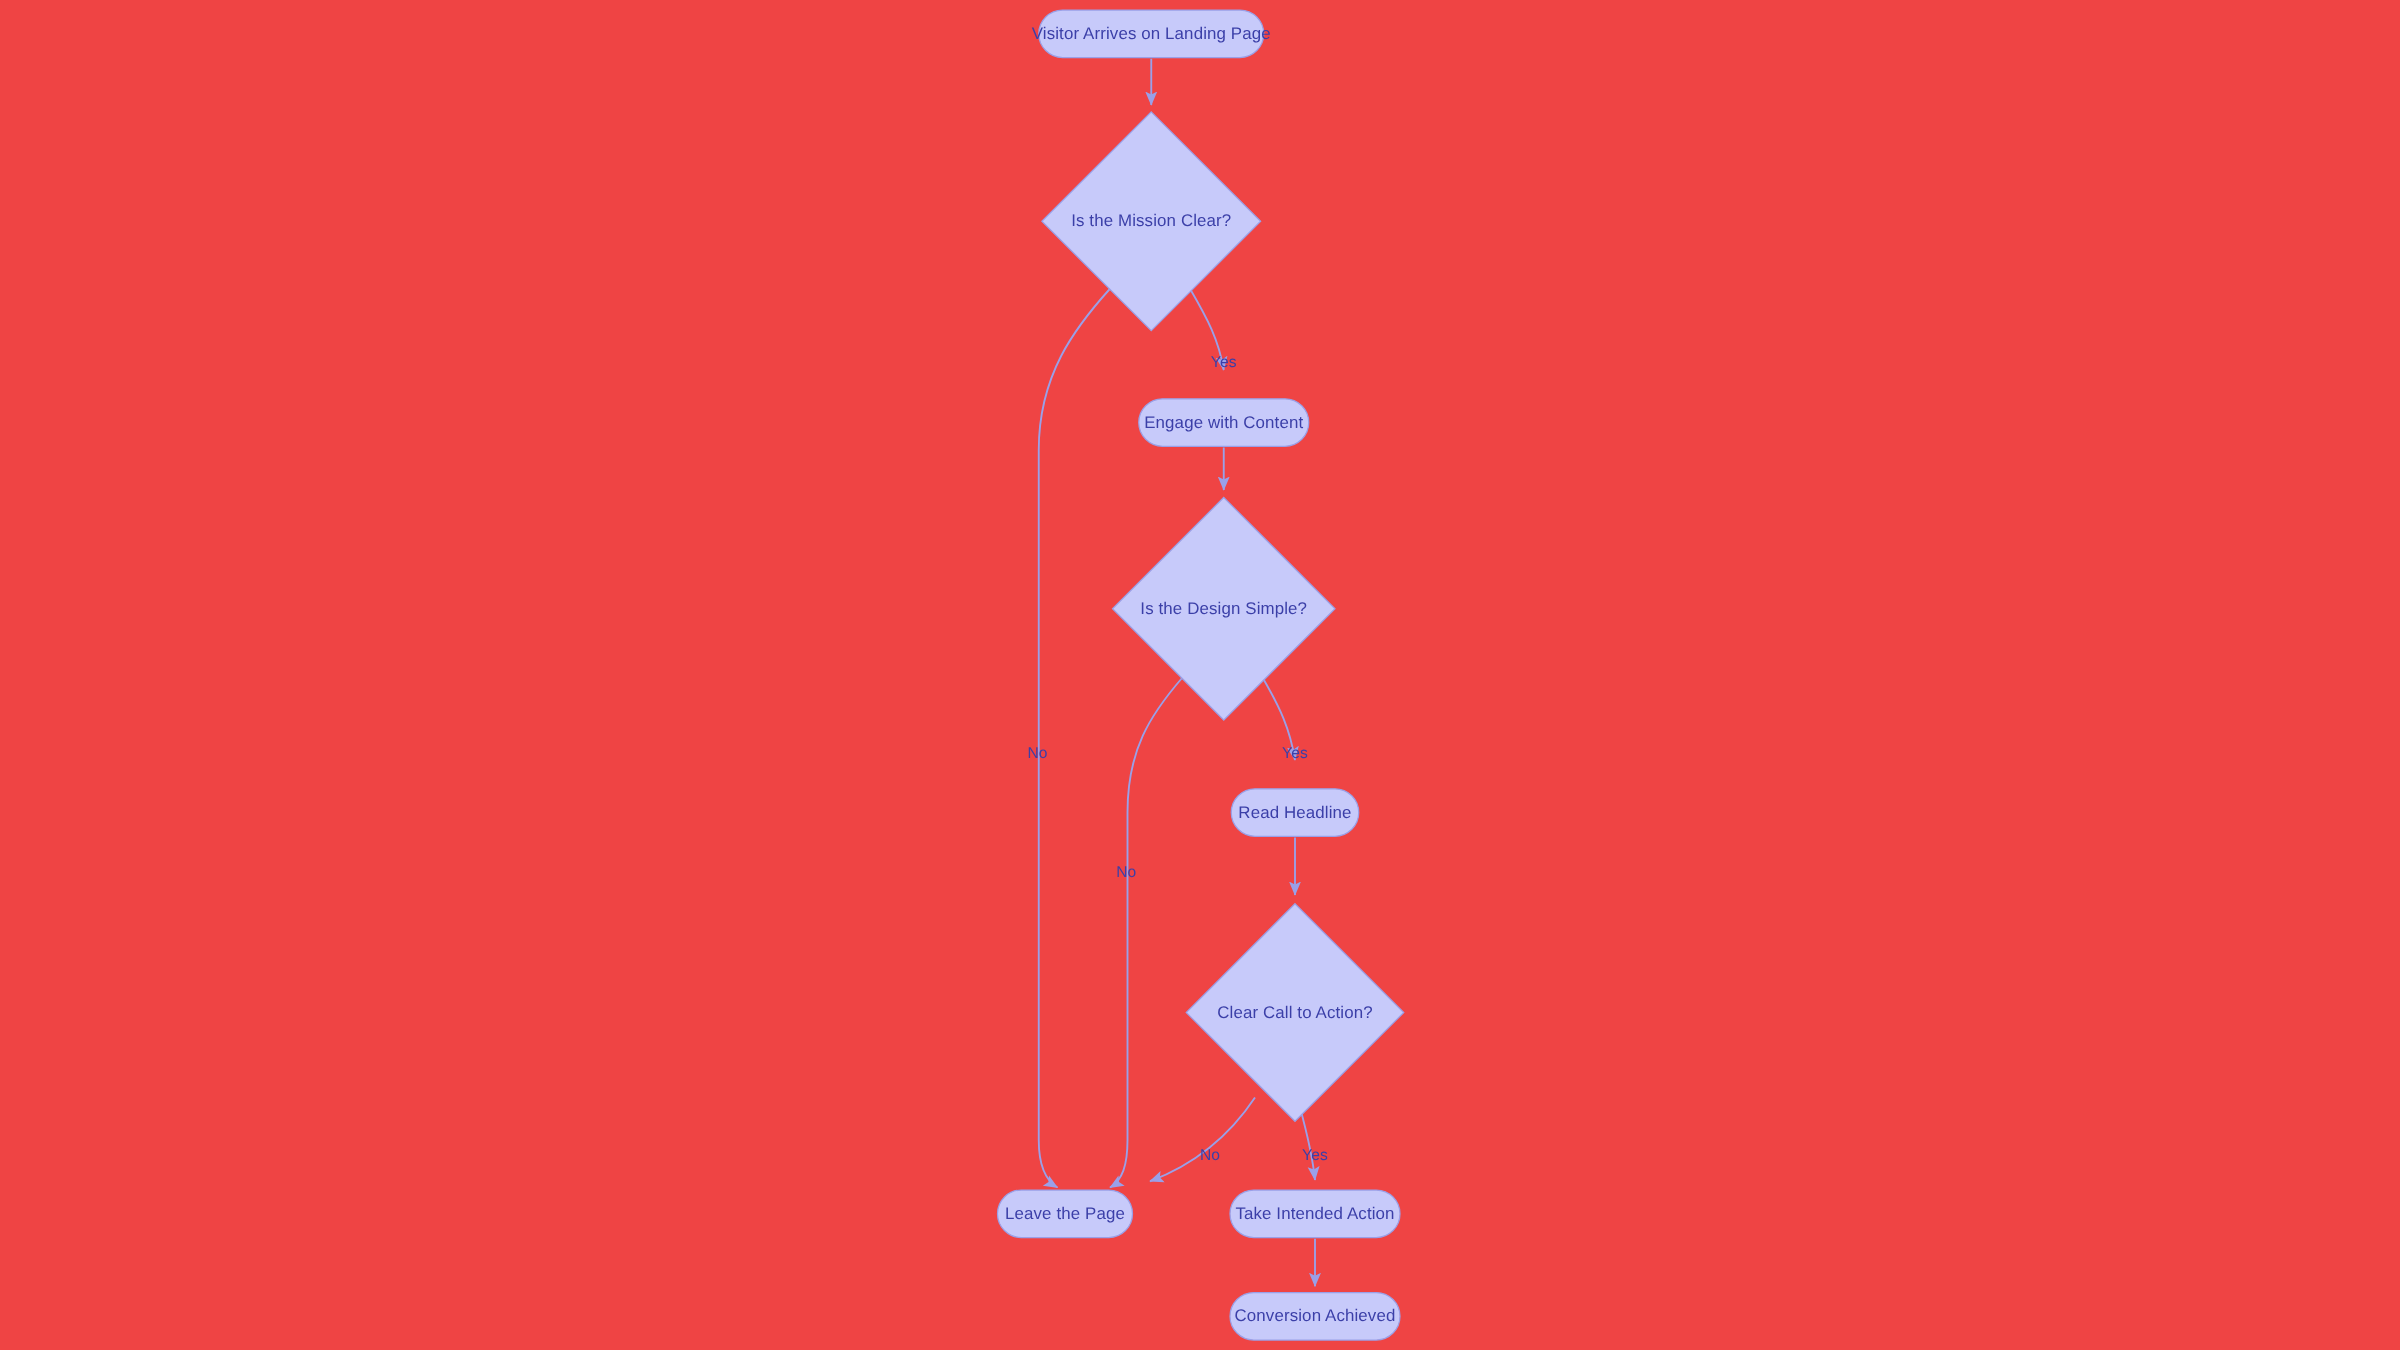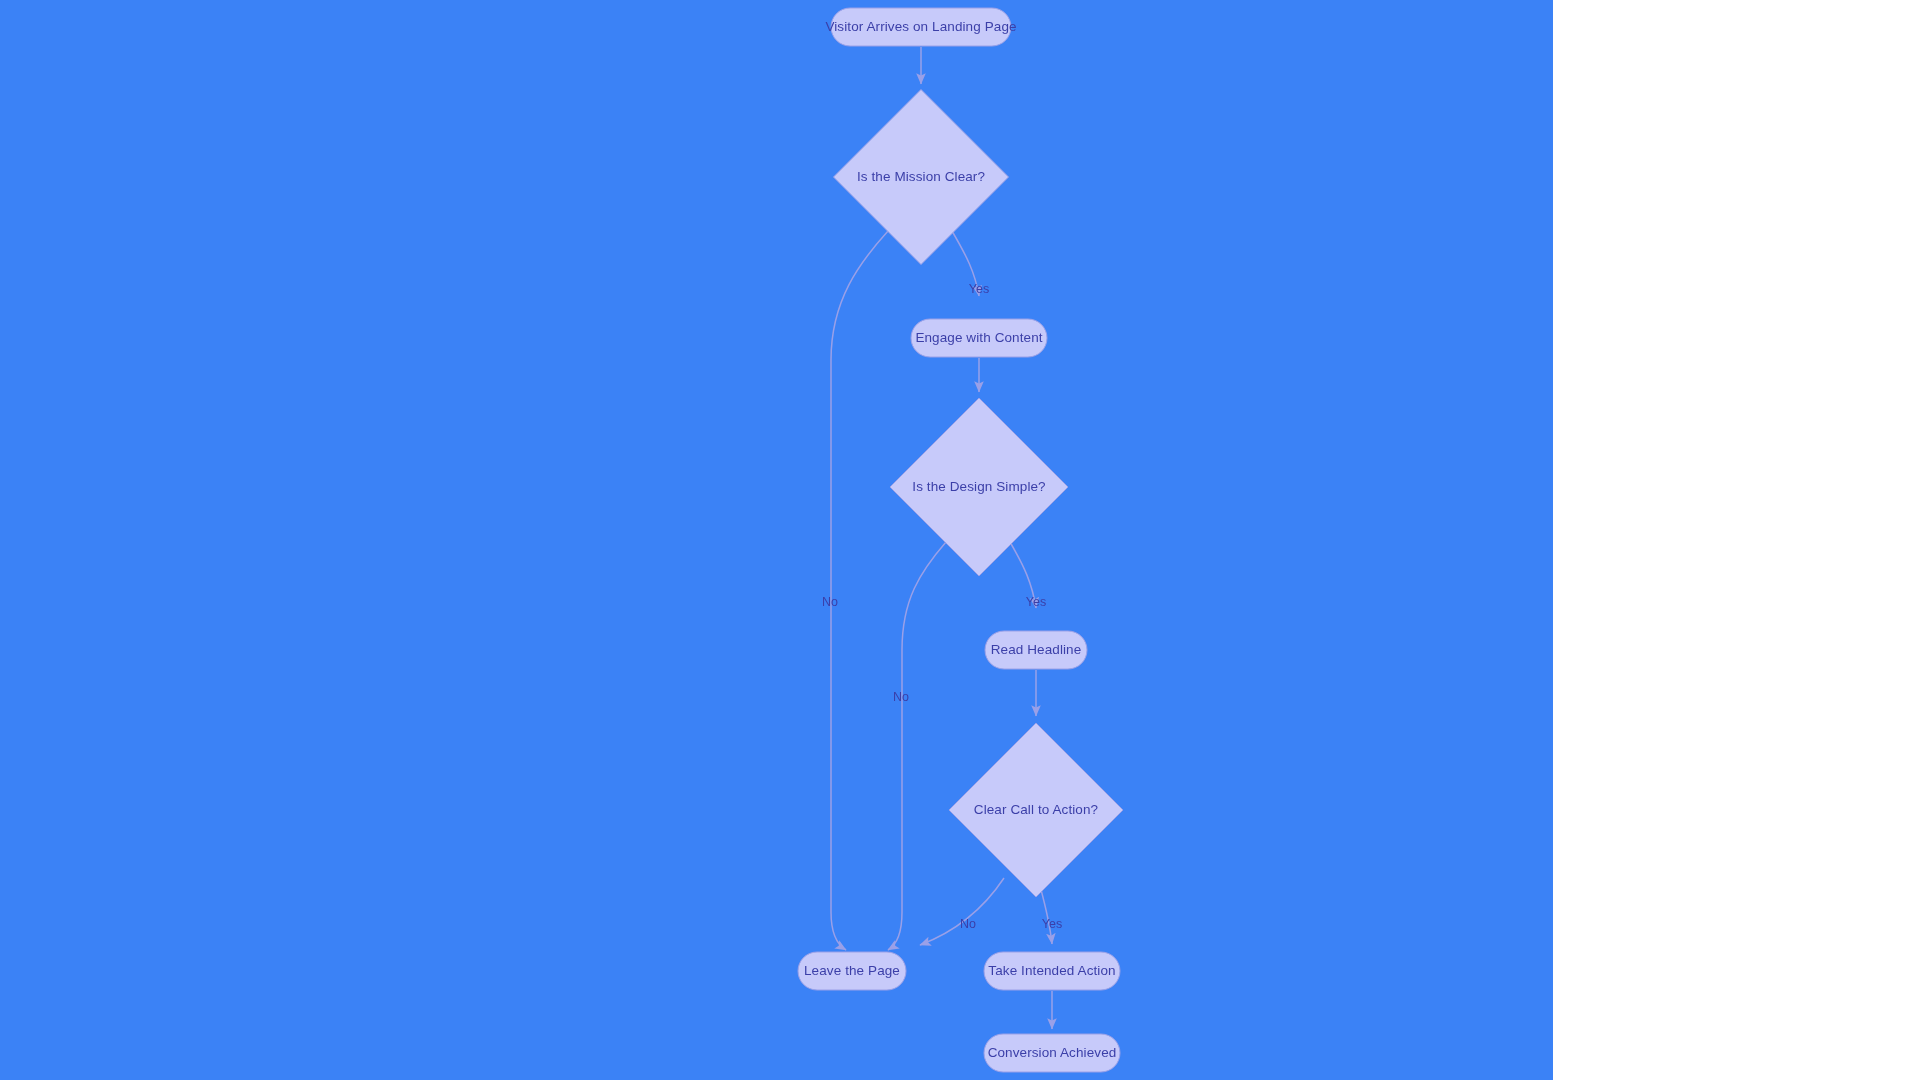--- a/index.html
+++ b/index.html
@@ -7,23 +7,23 @@
     margin: 0;
     padding: 0;
     background: #ffffff;
     width: 1920px;
     height: 1080px;
     overflow: hidden;
     font-family: "Liberation Sans", sans-serif;
   }
   #flow-canvas {
     position: relative;
-    width: 1553px;
+    width: 1920px;
     height: 1080px;
-    background: #3b82f6;
+    background: #ef4444;
   }
   #flow-svg {
     position: absolute;
     top: 0;
     left: 0;
     width: 1920px;
     height: 1080px;
   }
   .node-label {
     font-family: "Liberation Sans", sans-serif;

